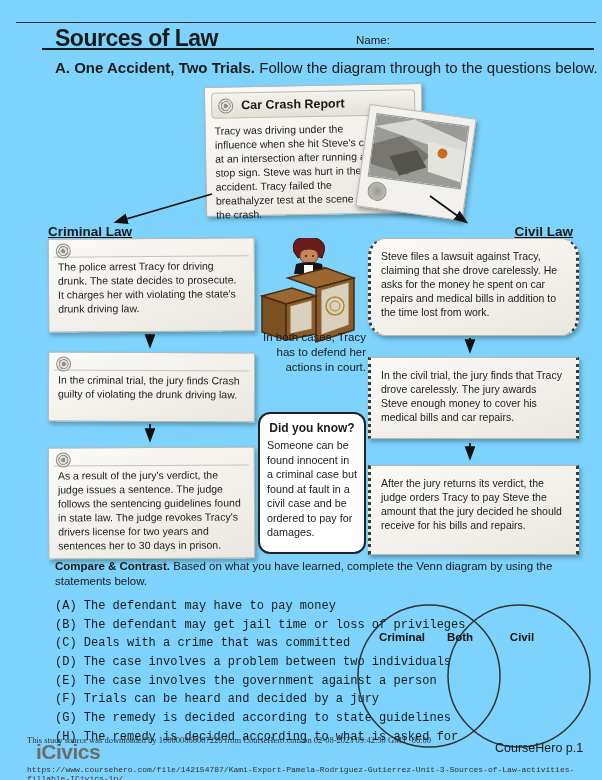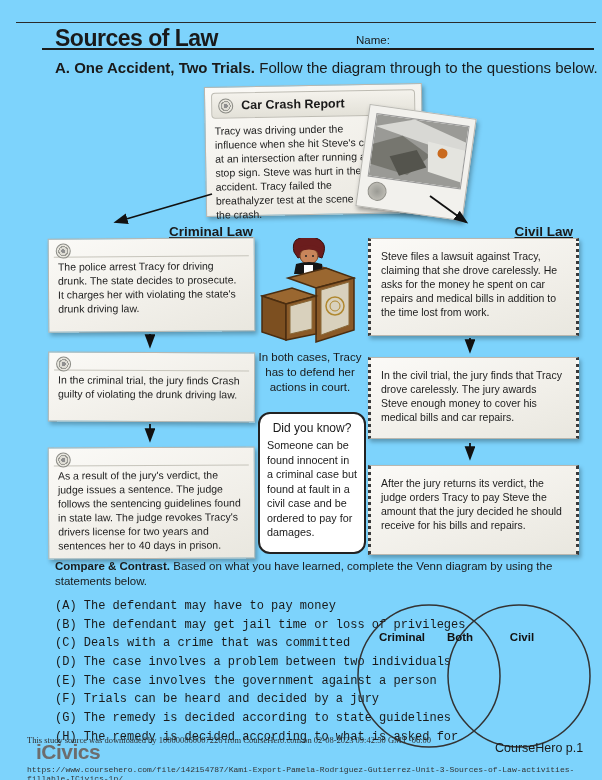--- a/index.html
+++ b/index.html
@@ -34,44 +34,44 @@
 
   
   #photo{left:362px;top:111px;width:106px;height:101px;transform:rotate(8deg);
          background:#f2f1ed;border:1px solid #b5b4ae;box-shadow:2px 3px 5px rgba(0,0,0,0.35);}
   #photo-img{position:absolute;left:7px;top:7px;width:92px;height:62px;border:1px solid #999;}
   #photo-dial{position:absolute;left:9px;bottom:7px;width:17px;height:17px;border-radius:50%;
               background:radial-gradient(circle,#9a9a94,#c9c7bf);border:1px solid #8e8d86;}
 
   
   .col-head{font-size:13.5px;font-weight:bold;text-decoration:underline;}
-  #criminal-head{left:48px;top:224px;width:205px;text-align:right;}
+  #criminal-head{left:48px;top:224px;width:205px;text-align:left;}
   #civil-head{left:368px;top:224px;width:205px;text-align:right;}
 
   .cardtext{position:absolute;left:9px;right:9px;}
   .crim-card .cardtext{top:20px;}
   .crim-strip{position:absolute;left:5px;top:4px;right:5px;height:13px;
               border-bottom:1px solid #c6c4bb;}
   .crim-strip .grommet{position:absolute;left:2px;top:0;}
   #crim1{left:48px;top:238px;width:205px;height:92px;transform:rotate(-0.4deg);}
   #crim2{left:48px;top:352px;width:205px;height:68px;transform:rotate(0.3deg);}
   #crim3{left:48px;top:447px;width:205px;height:110px;transform:rotate(-0.3deg);}
 
   .civil-card{border-left:3px dotted #3a3a3a;border-right:3px dotted #3a3a3a;}
   .civil-card .cardtext{top:10px;left:10px;right:10px;}
-  #civ1{left:368px;top:238px;width:205px;height:96px;}
+  #civ1{left:368px;top:238px;width:205px;height:96px;border-radius:18px;}
   #civ2{left:368px;top:357px;width:205px;height:80px;}
   #civ3{left:368px;top:465px;width:205px;height:88px;}
 
   
   #judge{left:260px;top:238px;width:96px;height:108px;}
-  #caption{left:254px;top:350px;width:112px;text-align:center;font-size:11.5px;line-height:15px;}
+  #caption{left:254px;top:330px;width:112px;text-align:right;font-size:11.5px;line-height:15px;}
   #dyk{left:258px;top:412px;width:104px;height:138px;background:#fff;
        border:2px solid #222;border-radius:12px;}
-  #dyk-title{margin:7px 4px 3px;text-align:center;font-size:12px;font-weight:normal;}
+  #dyk-title{margin:7px 4px 3px;text-align:center;font-size:12px;font-weight:bold;}
   #dyk-body{margin:0 7px;font-size:10.8px;line-height:14.5px;}
 
   
   #compare{left:55px;top:559px;width:505px;font-size:11.5px;line-height:15px;}
   #statements{left:55px;top:599px;font-size:12px;font-family:Liberation Mono, monospace;}
   #statements div{height:18.7px;}
 
   
   #venn{left:350px;top:598px;}
 
@@ -141,21 +141,21 @@
   <div class="abs paper crim-card" id="crim2">
     <div class="crim-strip">
         <span class="grommet"></span>
       </div>
     <div class="hand cardtext">In the criminal trial, the jury finds Crash guilty of violating the drunk driving law.</div>
   </div>
   <div class="abs paper crim-card" id="crim3">
     <div class="crim-strip">
         <span class="grommet"></span>
       </div>
-    <div class="hand cardtext">As a result of the jury's verdict, the judge issues a sentence. The judge follows the sentencing guidelines found in state law. The judge revokes Tracy's drivers license for two years and sentences her to 40 days in prison.</div>
+    <div class="hand cardtext">As a result of the jury's verdict, the judge issues a sentence. The judge follows the sentencing guidelines found in state law. The judge revokes Tracy's drivers license for two years and sentences her to 30 days in prison.</div>
   </div>
 
   <div class="abs col-head" id="civil-head">Civil Law</div>
   <div class="abs paper civil-card" id="civ1">
     <div class="hand cardtext">Steve files a lawsuit against Tracy, claiming that she drove carelessly. He asks for the money he spent on car repairs and medical bills in addition to the time lost from work.</div>
   </div>
   <div class="abs paper civil-card" id="civ2">
     <div class="hand cardtext">In the civil trial, the jury finds that Tracy drove carelessly. The jury awards Steve enough money to cover his medical bills and car repairs.</div>
   </div>
   <div class="abs paper civil-card" id="civ3">

